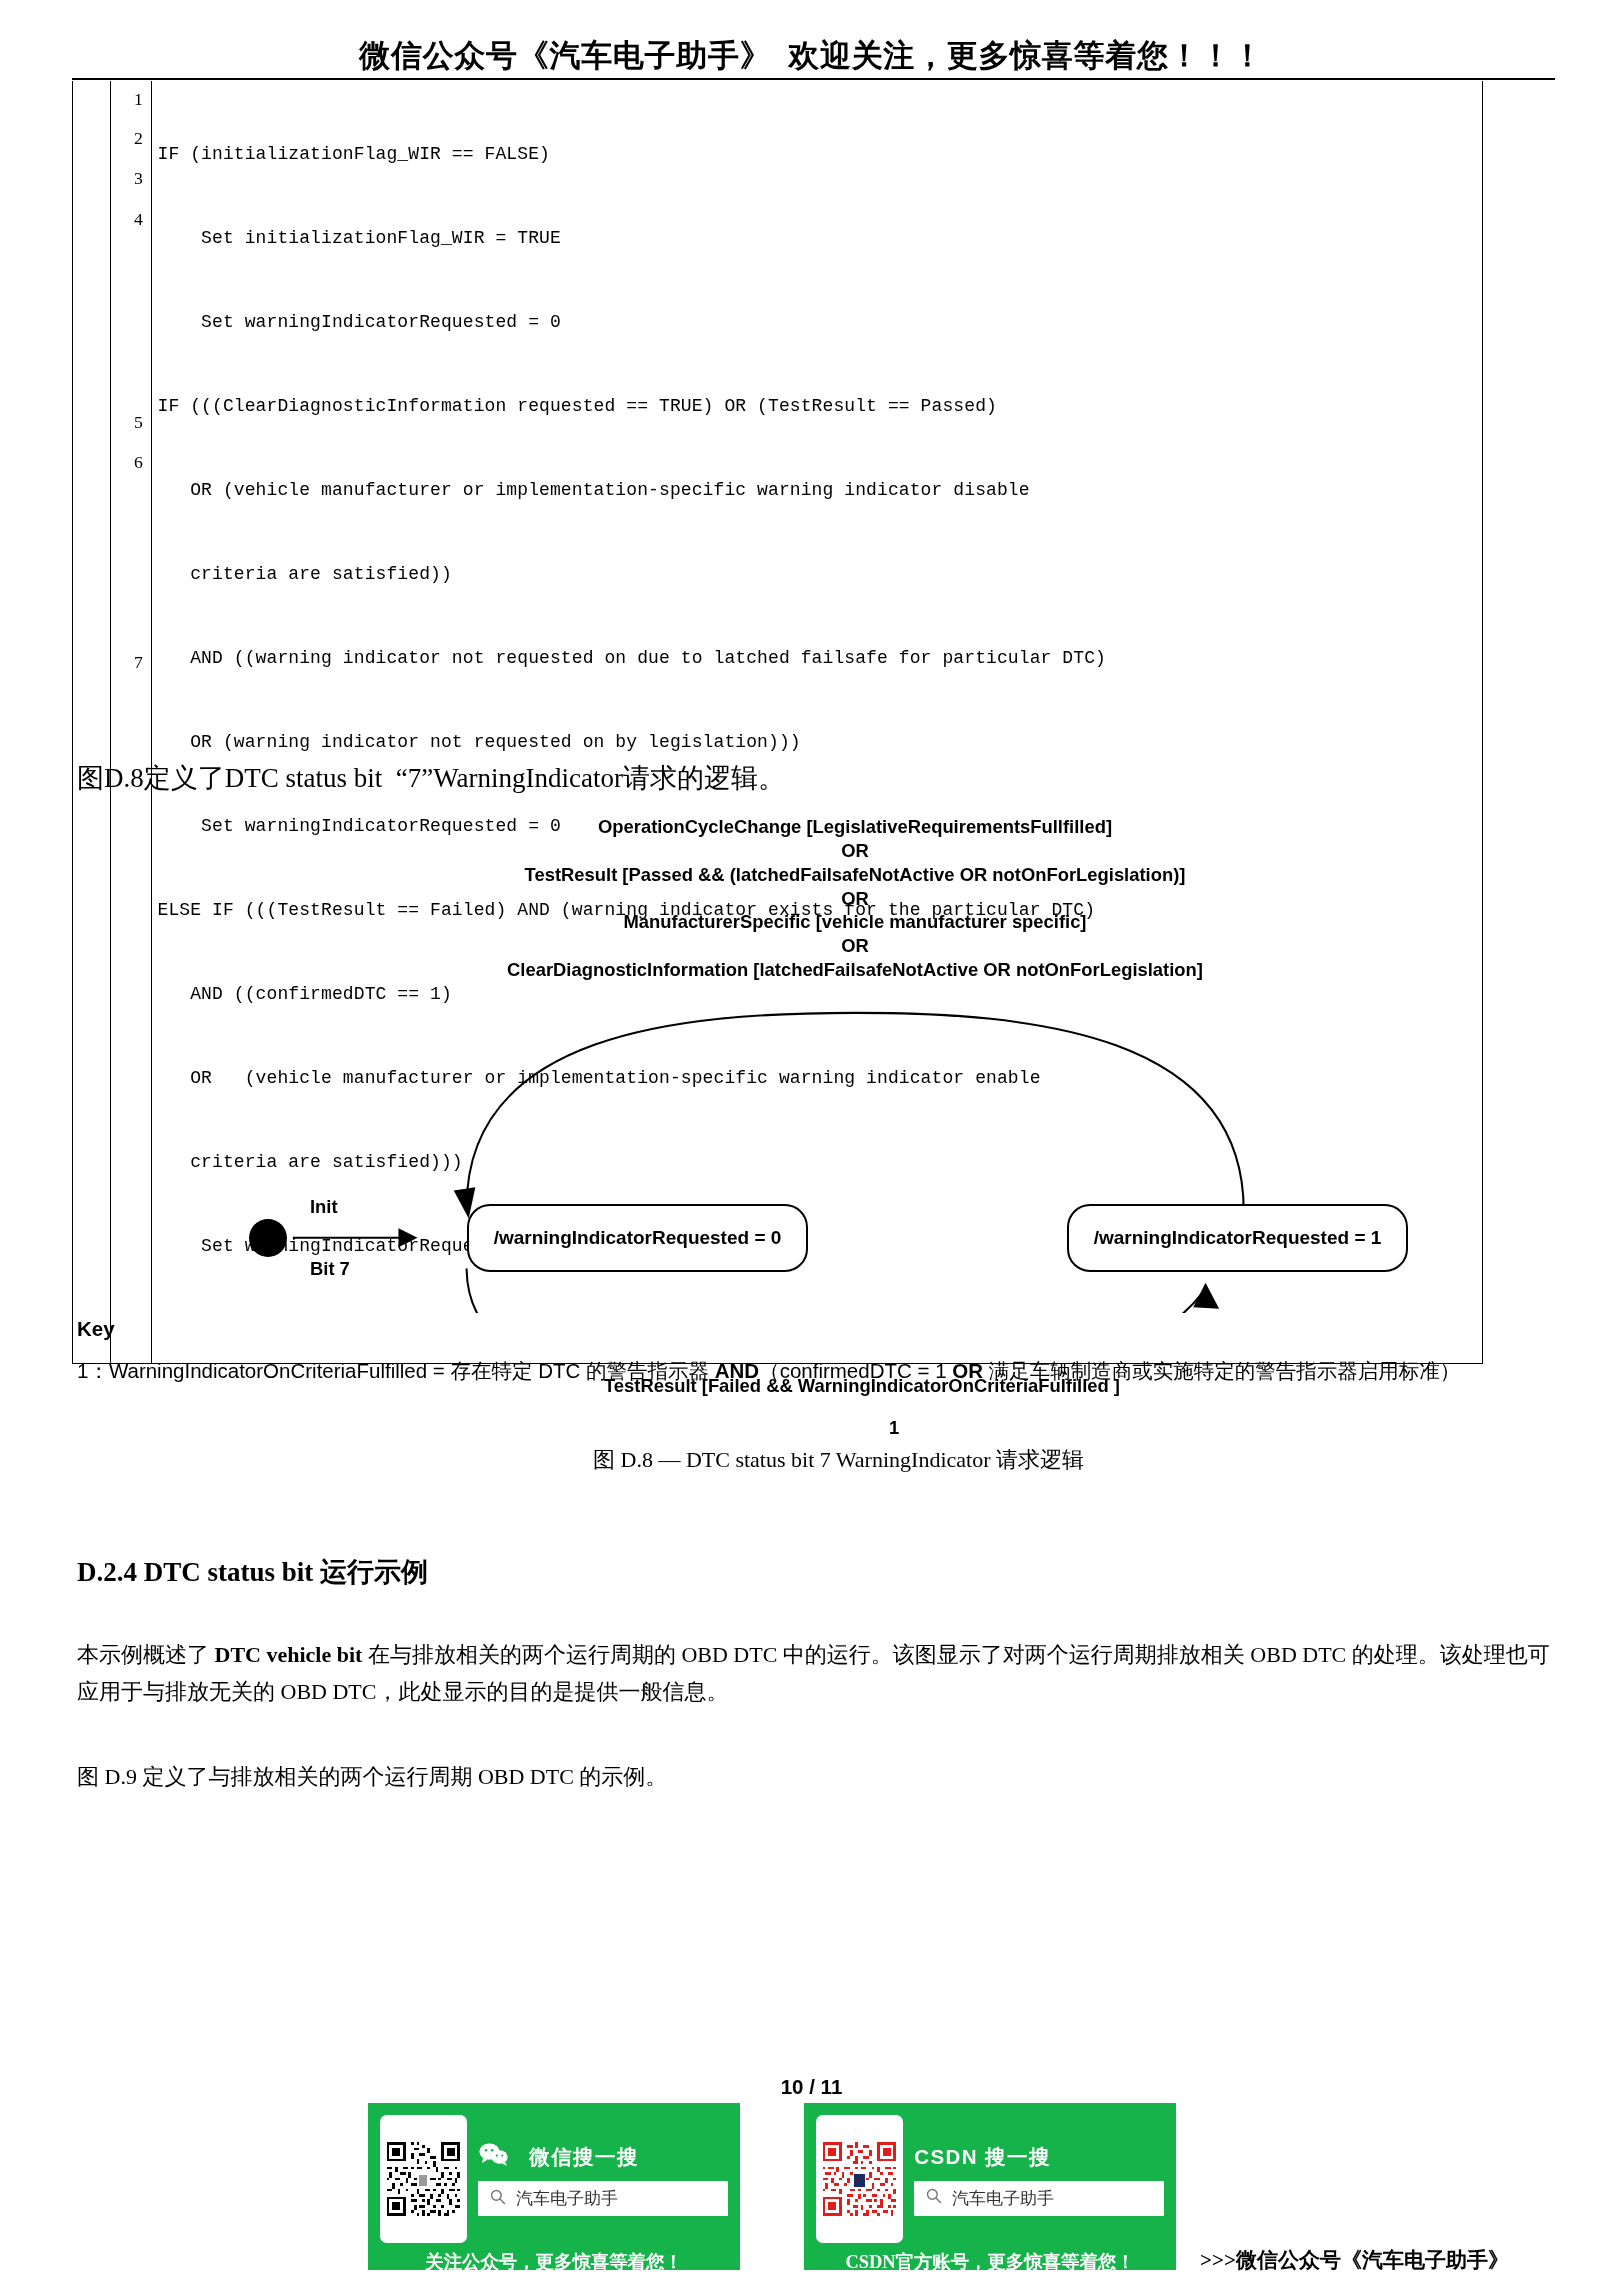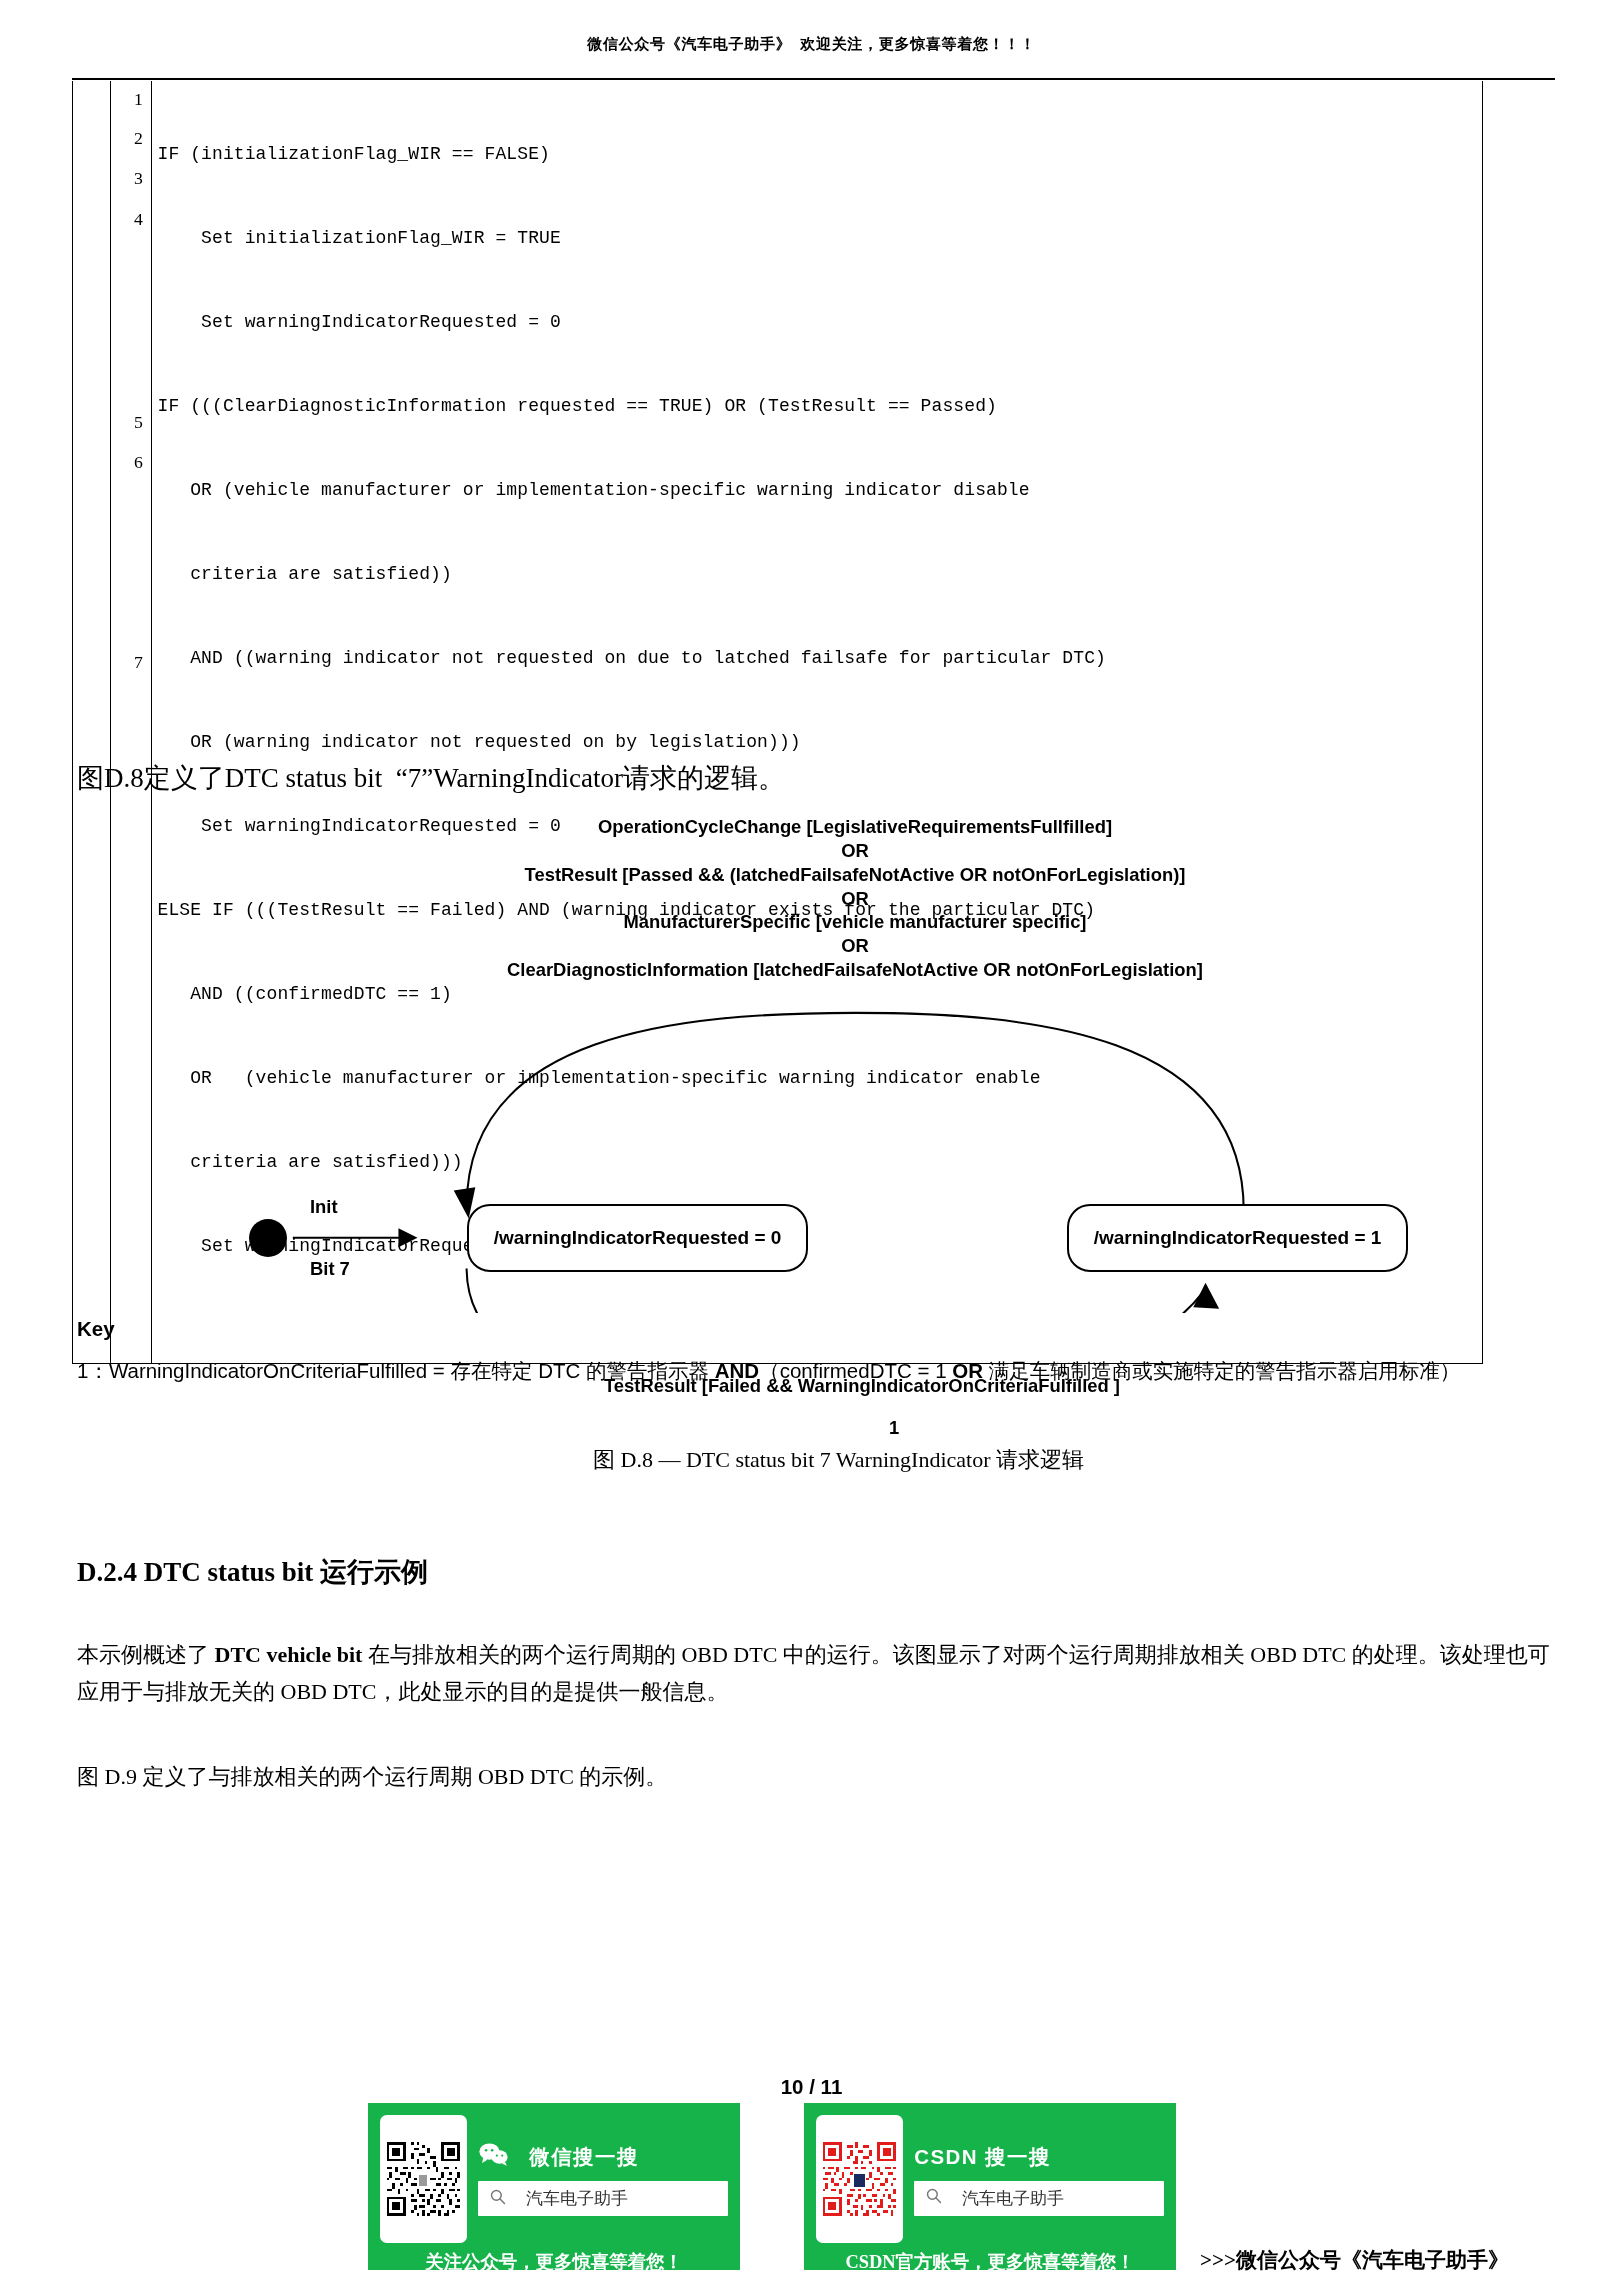--- a/index.html
+++ b/index.html
@@ -13,21 +13,21 @@
     overflow:hidden;
   }
 
   
   .page-header{
     position:absolute;
     top:35px; left:0; width:1623px;
     text-align:center;
     font-family:"Liberation Serif", serif;
     font-weight:bold;
-    font-size:15px;
+    font-size:31px;
     letter-spacing:0.7px;
     white-space:pre;
   }
   .header-rule{
     position:absolute;
     top:78px; left:72px; width:1483px;
     height:0;
     border-top:2.7px solid #000;
   }
 
@@ -174,21 +174,21 @@
     color:#ffffff;
     font-family:"Liberation Sans", sans-serif;
     font-weight:bold;
     font-size:20.5px;
     letter-spacing:1.4px;
   }
   .search-pill{
     background:#fff;
     border-radius:1px;
     height:35px;
-    display:flex; align-items:center; gap:19px;
+    display:flex; align-items:center; gap:9px;
     padding:0 11px;
     box-sizing:border-box;
     font-family:"Liberation Sans", sans-serif;
     font-size:17px;
     color:#333;
   }
   .promo-foot{
     color:#ffffff;
     font-family:"Liberation Serif", serif;
     font-weight:bold;

